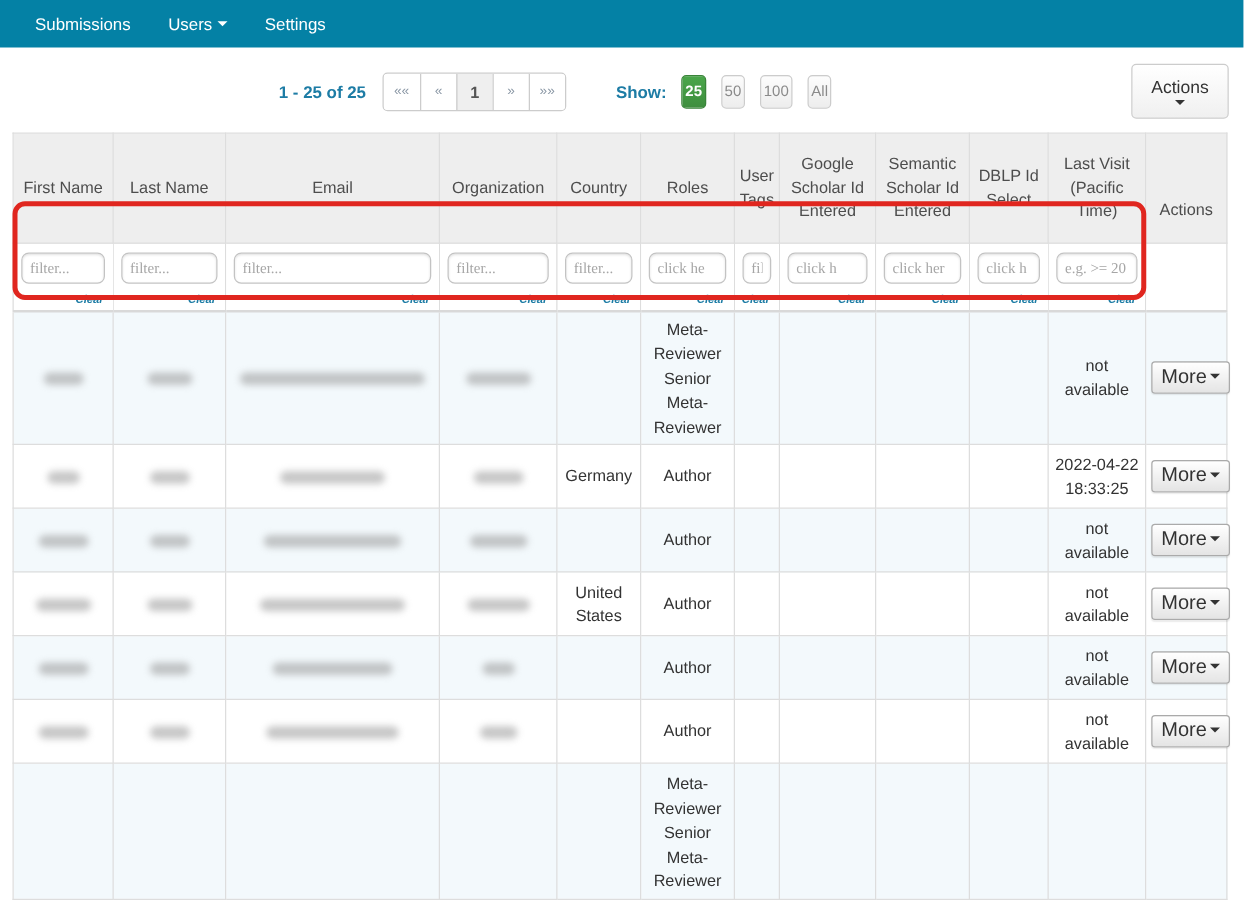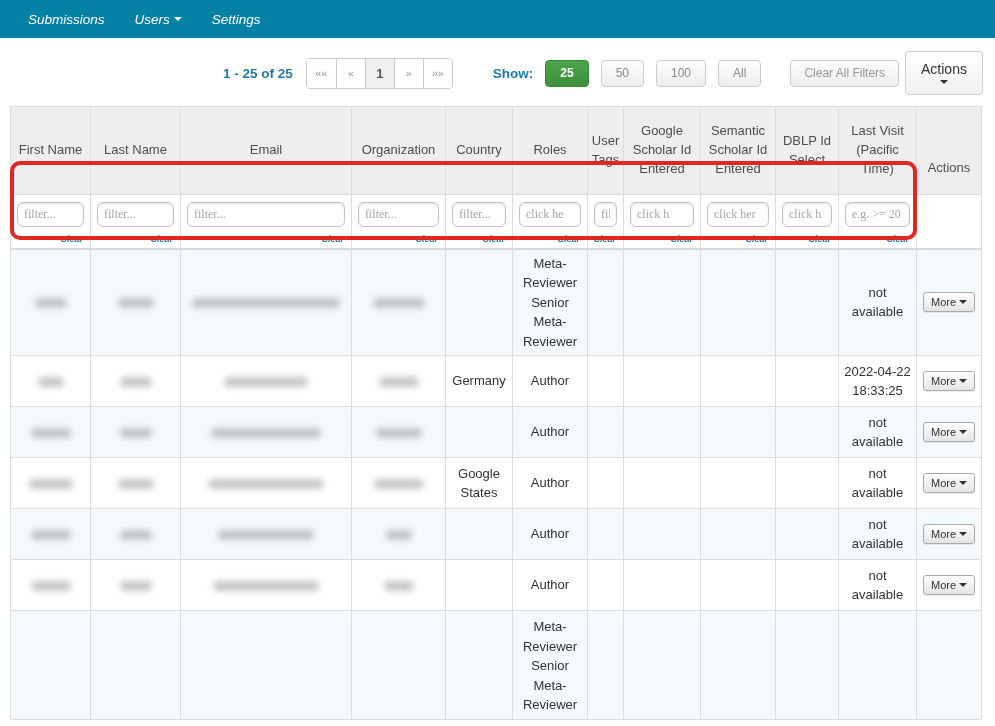--- a/index.html
+++ b/index.html
@@ -13,21 +13,21 @@
     background: #fff;
   }
 
   
   .navbar {
     height: 38px; background: #0481a5;
     display: flex; align-items: center;
     color: #fff;
   }
   .nav-left { display: flex; align-items: center; padding-left: 28px; gap: 30px; }
-  .nav-left .nav-item { font-size: 13.5px; cursor: pointer; white-space: nowrap; font-style: italic; }
+  .nav-left .nav-item { font-size: 13.5px; cursor: pointer; white-space: nowrap; }
   .nav-right { margin-left: auto; display: flex; align-items: center; gap: 18px; padding-right: 45px; }
   .nav-right .nav-item { font-weight: bold; font-size: 13.5px; white-space: nowrap; }
   .caret {
     display: inline-block; width: 0; height: 0;
     border-left: 4px solid transparent; border-right: 4px solid transparent;
     border-top: 4px solid currentColor;
     margin-left: 4px; vertical-align: middle; position: relative; top: -1px;
   }
   .nav-blob { height: 14px; border-radius: 7px; background: #b9dcea; opacity: .6; filter: blur(4px); }
   .nav-blob.b1 { width: 100px; }
@@ -42,21 +42,21 @@
   .pager { display: inline-flex; border: 1px solid #ccc; border-radius: 4px; overflow: hidden; margin-left: 13px; background:#fff; }
   .pager button {
     width: 29px; height: 29px; border: none; border-left: 1px solid #ccc;
     background: #fff; color: #8a97a5; font-size: 11px; cursor: pointer;
     font-family: "Liberation Sans", sans-serif;
   }
   .pager button:first-child { border-left: none; }
   .pager button.current { background: #efefef; color: #555; font-weight: bold; font-size: 13px; }
   .show-label { margin-left: 40px; color: #1d7ca5; font-weight: bold; font-size: 13.5px; }
   .size-btn {
-    margin-left: 12px; height: 27px; padding: 0 14px;
+    margin-left: 12px; height: 27px; padding: 0 2px;
     border: 1px solid #ccc; border-radius: 4px;
     background: linear-gradient(#fdfdfd, #ededed);
     color: #8a8a8a; font-size: 12px; cursor: pointer;
     font-family: "Liberation Sans", sans-serif;
   }
   .size-btn.active {
     background: linear-gradient(#4aa64a, #3e8e3e);
     border-color: #398439; color: #fff; font-weight: bold;
   }
   .clear-all-btn {
@@ -112,21 +112,21 @@
   .users-table tbody tr.r-std { height: 51px; }
   .users-table tbody tr.r-partial { height: 100px; }
   .users-table tbody tr.r-partial td { vertical-align: top; padding-top: 6px; }
 
   .blob {
     display: inline-block; height: 10px; border-radius: 5px;
     background: #8f8f8f; opacity: .5; filter: blur(3px);
     vertical-align: middle;
   }
   .more-btn {
-    padding: 3px 7px; font-size: 11px; color: #333;
+    padding: 3px 7px; font-size: 16px; color: #333;
     background: linear-gradient(#fff, #e4e4e4);
     border: 1px solid #aaa; border-radius: 3px;
     box-shadow: 0 1px 1px rgba(0,0,0,.08); cursor: pointer;
     font-family: "Liberation Sans", sans-serif; white-space: nowrap;
   }
   .more-btn .caret { border-top-color: #333; margin-left: 3px; }
 
   
   .header-annotation {
     position: absolute; left: 10px; top: 161px;
@@ -156,21 +156,20 @@
       <button>«</button>
       <button class="current">1</button>
       <button>»</button>
       <button>»»</button>
     </span>
     <span class="show-label">Show:</span>
     <button class="size-btn active">25</button>
     <button class="size-btn">50</button>
     <button class="size-btn">100</button>
     <button class="size-btn">All</button>
-    <button class="clear-all-btn">Clear All Filters</button>
     <button class="actions-btn"><span>Actions</span><span class="caret"></span></button>
   </div>
 
   <div class="header-annotation"></div>
 
   <table class="users-table">
     <colgroup>
       <col style="width:80px">
         <col style="width:90px">
         <col style="width:171px">
@@ -288,21 +287,21 @@
         <td></td>
         <td></td>
         <td>not available</td>
         <td><button class="more-btn"><span>More</span><span class="caret"></span></button></td>
       </tr>
       <tr class="r-std">
         <td><span class="blob" style="width: 44px;"></span></td>
         <td><span class="blob" style="width: 36px;"></span></td>
         <td><span class="blob" style="width: 116px;"></span></td>
         <td><span class="blob" style="width: 50px;"></span></td>
-        <td>Google States</td>
+        <td>United States</td>
         <td>Author</td>
         <td></td>
         <td></td>
         <td></td>
         <td></td>
         <td>not available</td>
         <td><button class="more-btn"><span>More</span><span class="caret"></span></button></td>
       </tr>
       <tr class="r-std">
         <td><span class="blob" style="width: 40px;"></span></td>

